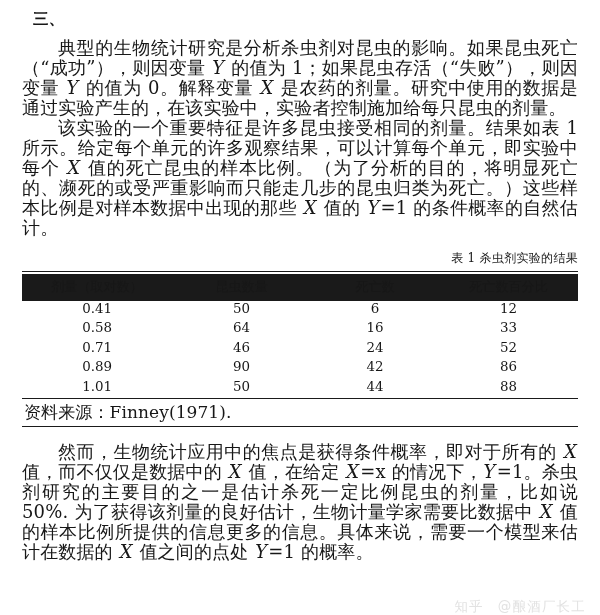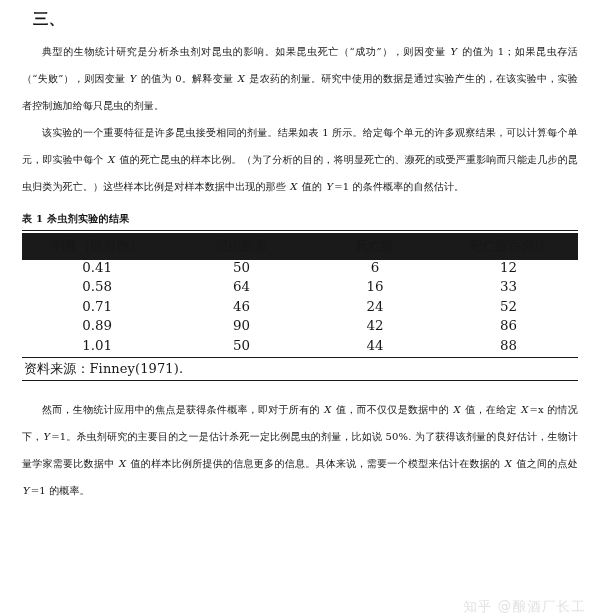--- a/index.html
+++ b/index.html
@@ -43,22 +43,22 @@
     display: inline-block;
     margin-left: 30px;
   }
 
   
   .body-block {
     padding: 0 22px 0 22px;
   }
   p.para {
     margin: 0;
-    font-size: 10px;
-    line-height: 27px;
+    font-size: 18px;
+    line-height: 20px;
     text-align: justify;
     text-justify: inter-ideograph;
     text-indent: 2em;
     letter-spacing: 0.15px;
   }
   p.para.first {
     margin-top: 8px;
   }
   p.para + p.para {
     margin-top: 0;
@@ -68,23 +68,23 @@
     font-style: italic;
     padding: 0 1px;
   }
 
   
   .table-wrap {
     margin: 12px 22px 0 22px;
     width: 556px;
   }
   .table-caption {
-    text-align: left;
-    font-size: 10px;
-    font-weight: bold;
+    text-align: right;
+    font-size: 12px;
+    font-weight: normal;
     letter-spacing: 0.3px;
     padding-bottom: 4px;
   }
   table.data {
     width: 100%;
     border-collapse: collapse;
     font-size: 13px;
   }
   table.data thead th {
     font-weight: normal;
@@ -114,21 +114,21 @@
   table.data tbody tr:last-child td {
     padding-bottom: 4px;
     border-bottom: 1.1px solid #1a1a1a;
   }
   col.c1 { width: 27%; }
   col.c2 { width: 25%; }
   col.c3 { width: 23%; }
   col.c4 { width: 25%; }
 
   .table-source {
-    font-size: 13px;
+    font-size: 17px;
     padding: 2px 0 2px 2px;
     border-bottom: 1.1px solid #1a1a1a;
     letter-spacing: 0.1px;
   }
 
   .after-table {
     margin-top: 15px;
   }
 
   
@@ -136,21 +136,21 @@
     position: absolute;
     right: 14px;
     bottom: 8px;
     font-size: 13.5px;
     color: #e2e2e2;
     letter-spacing: 1.2px;
     font-family: "DejaVu Sans", "Liberation Sans", sans-serif;
     user-select: none;
     white-space: nowrap;
   }
-  .watermark .logo { margin-right: 5px; }
+  .watermark .logo { margin-right: 14px; }
 </style>
 </head>
 <body>
 
 <div class="page">
 
   <h1 class="section-heading">
     <span class="num">三、</span>
   </h1>
 

